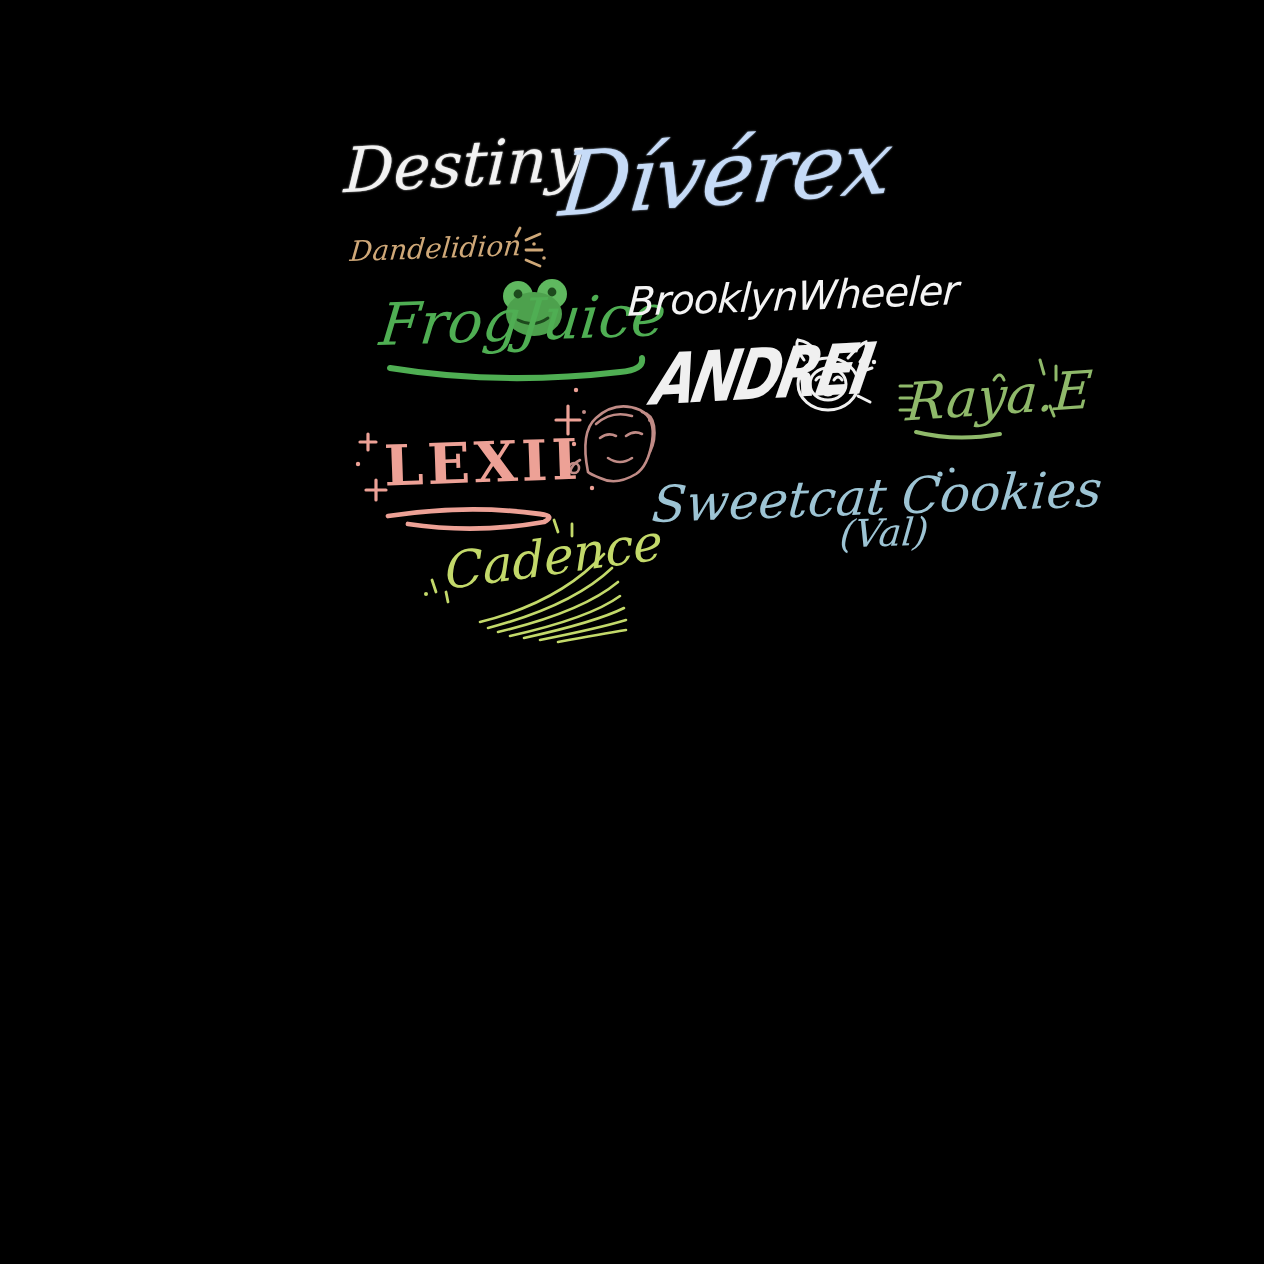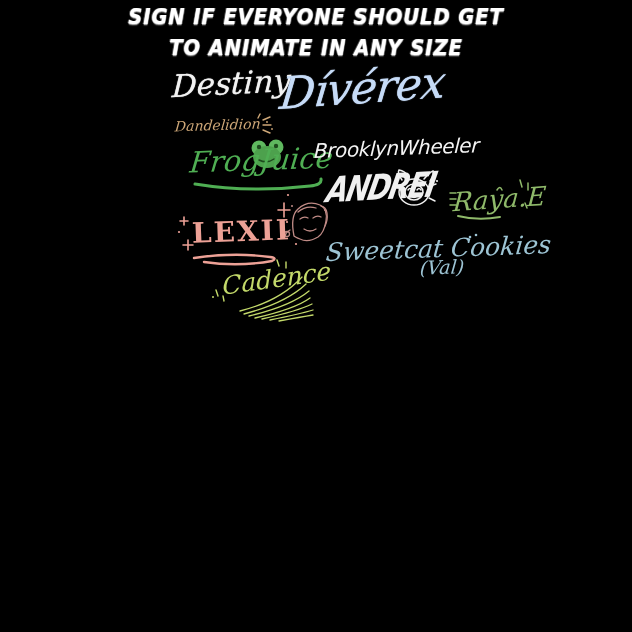--- a/index.html
+++ b/index.html
@@ -164,24 +164,20 @@
     width: 632px;
     height: 632px;
     pointer-events: none;
   }
 </style>
 </head>
 <body style="background: rgb(0, 0, 0);">
 
 <div id="board" style="background: rgb(0, 0, 0);">
 
-  <div class="title-block">
-    <span class="title-line" style="color: rgb(255, 255, 255);">Sign if everyone should get</span>
-    <span class="title-line" style="color: rgb(255, 255, 255);">to animate in any size</span>
-  </div>
 
   <svg id="doodles" viewBox="0 0 632 632">
 
     <g stroke="#cfa878" stroke-width="1.4" stroke-linecap="round" fill="none">
       <line x1="263" y1="120" x2="270" y2="117"></line>
       <line x1="263" y1="125" x2="271" y2="125"></line>
       <line x1="263" y1="130" x2="270" y2="133"></line>
       <line x1="258" y1="118" x2="260" y2="114"></line>
       <circle cx="267" cy="122" r="0.9" fill="#cfa878" stroke="none"></circle>
       <circle cx="272" cy="129" r="0.9" fill="#cfa878" stroke="none"></circle>

